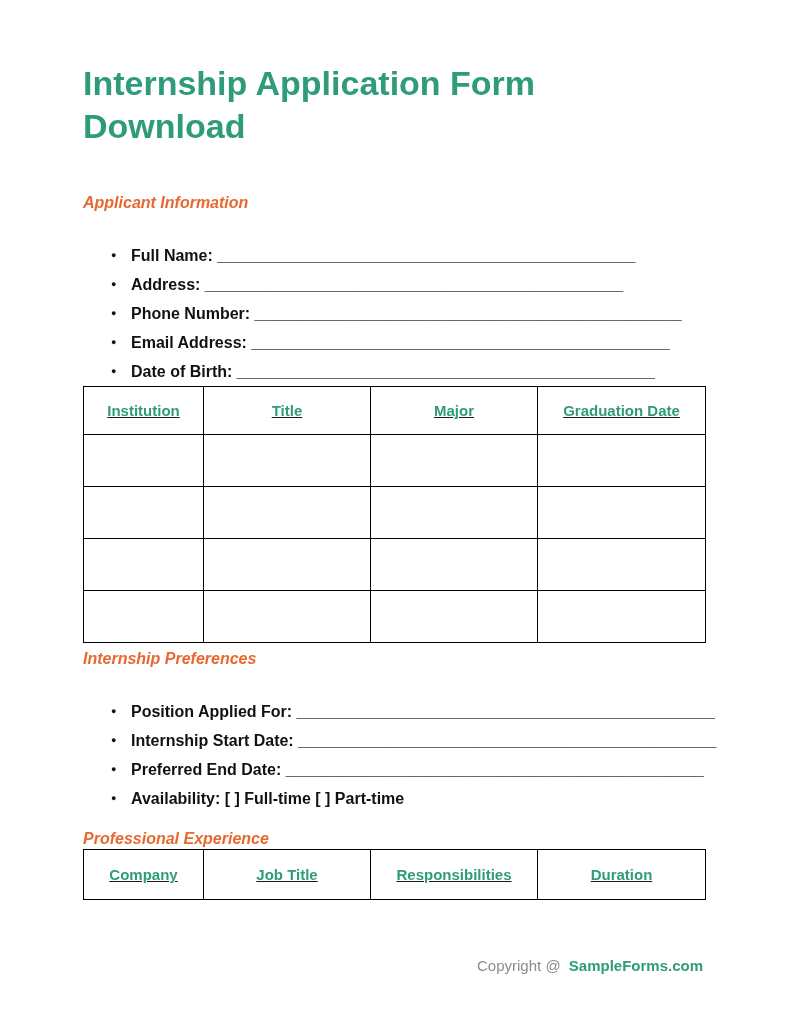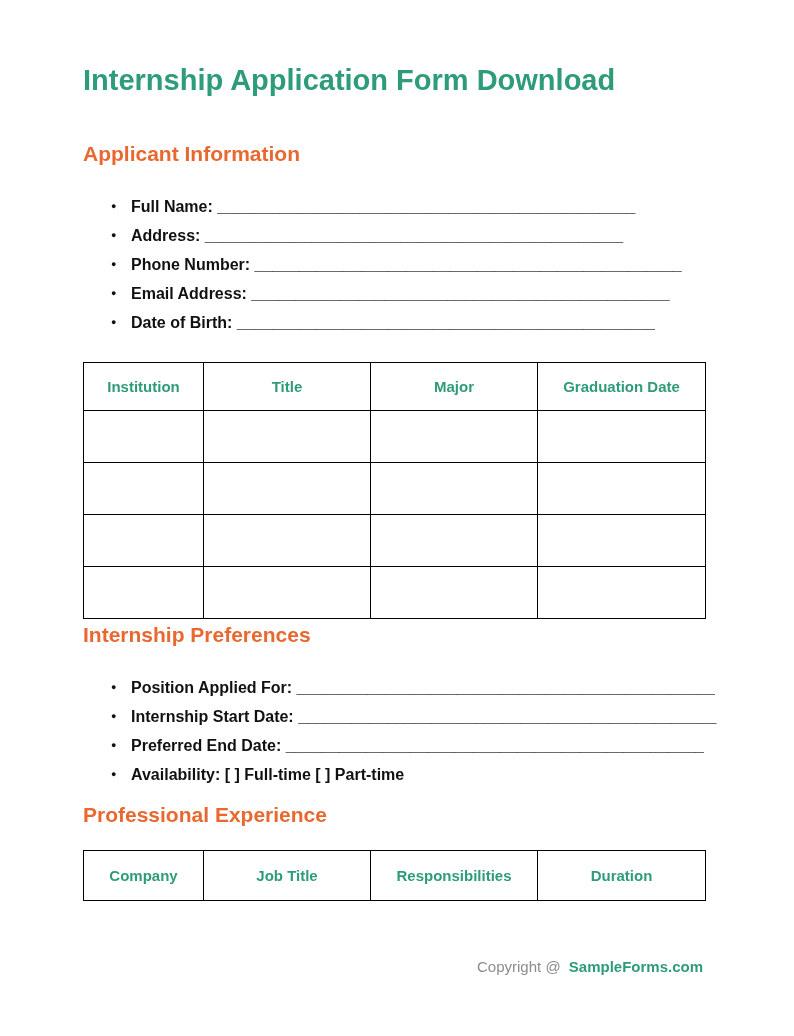--- a/index.html
+++ b/index.html
@@ -12,31 +12,32 @@
   body { font-family: "Liberation Sans", "DejaVu Sans", sans-serif; color: #1a1a1a; }
   .page {
     width: 794px;
     min-height: 1036px;
     padding: 62px 89px 28px 83px;
     background: #ffffff;
     position: relative;
   }
   h1.page-title {
     margin: 0;
-    font-size: 29px;
+    font-size: 34px;
     line-height: 1.25;
     font-weight: 700;
     color: var(--accent-teal);
   }
   .section-heading {
     margin: 0;
-    font-size: 21px;
+    font-size: 16px;
     line-height: 20px;
     font-weight: 700;
     color: var(--accent-orange);
+    font-style: italic;
   }
   .sec-applicant   { margin-top: 46px; }
   .sec-academic    { margin-top: 16px; }
   .sec-preferences { margin-top: 6px; }
   .sec-experience  { margin-top: 16px; }
 
   .field-list {
     list-style: none;
     margin: 28px 0 0 0;
     padding: 0;
@@ -57,21 +58,21 @@
     top: 0;
     font-size: 9px;
     line-height: 29px;
     color: #111;
   }
 
   table.grid-table {
     border-collapse: collapse;
     table-layout: fixed;
     width: 622px;
-    margin-top: 25px;
+    text-decoration: underline;
   }
   table.grid-table th,
   table.grid-table td {
     border: 1px solid #000000;
     padding: 0 6px;
   }
   table.grid-table th {
     height: 48px;
     color: var(--accent-teal);
     font-size: 15px;

